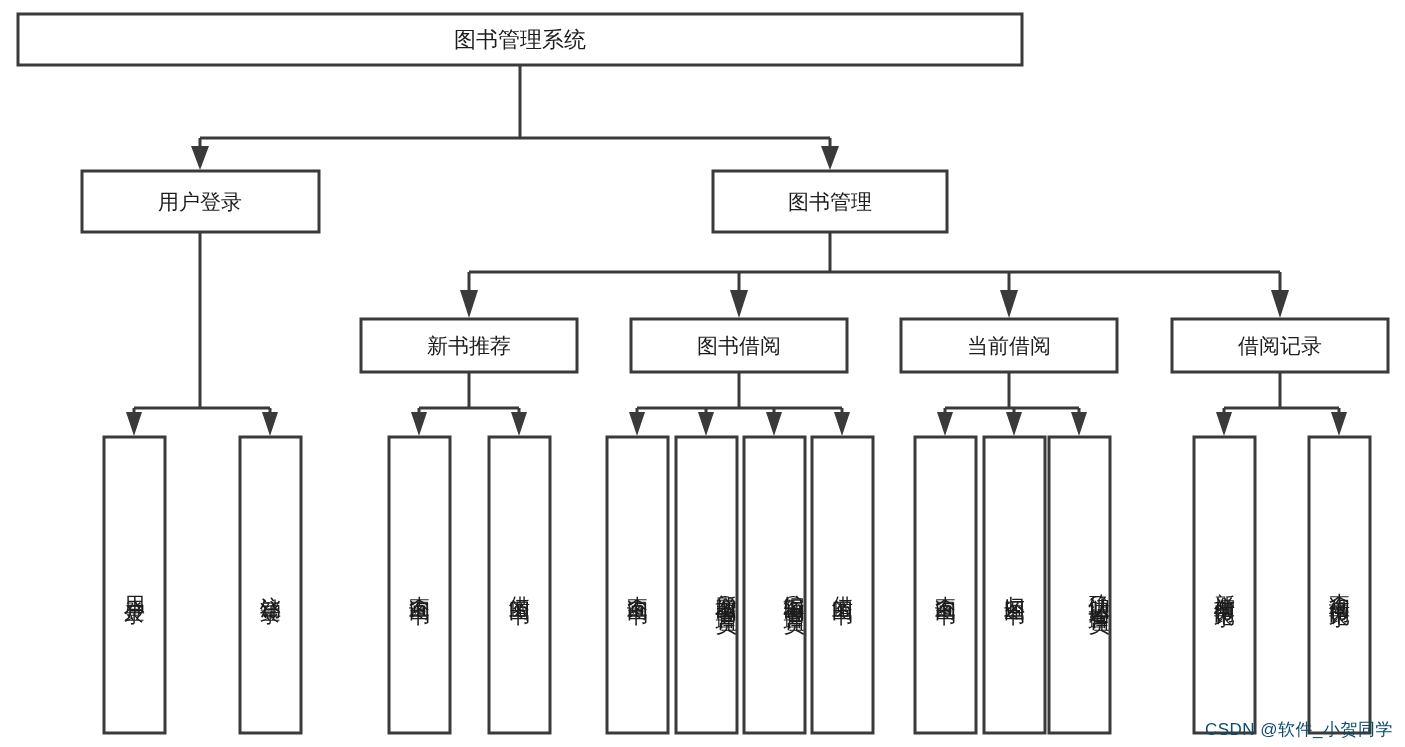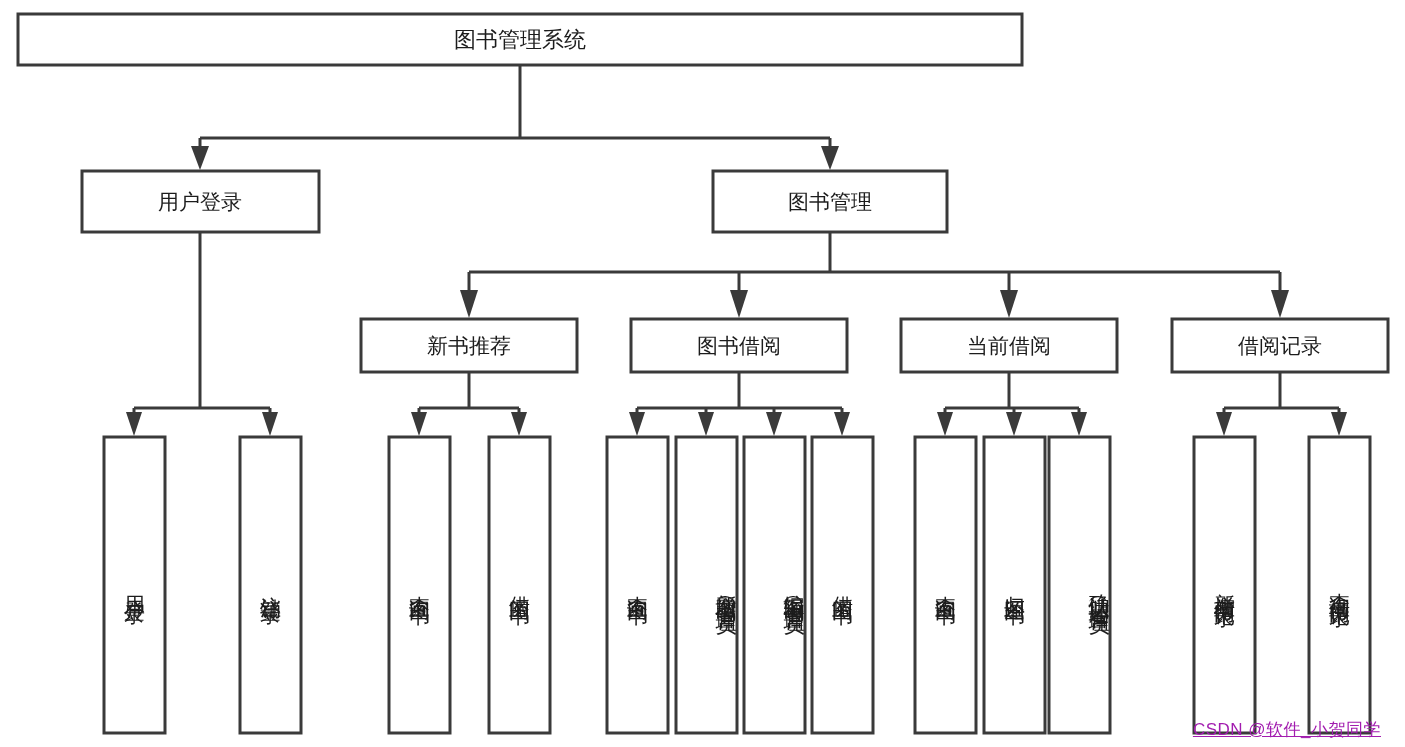--- a/index.html
+++ b/index.html
@@ -66,28 +66,27 @@
     color: #1c1c1c;
     letter-spacing: 3px;
     display: flex;
     align-items: center;
     justify-content: center;
     white-space: nowrap;
     pointer-events: none;
   }
   .watermark {
     position: absolute;
-    right: 24px;
+    right: 12px;
     bottom: 6px;
     font-family: "Liberation Sans", "DejaVu Sans", sans-serif;
     font-size: 17px;
-    color: #a21caf;
+    color: #0c4a6e;
     white-space: nowrap;
     letter-spacing: 0.5px;
-    text-decoration: underline;
   }
 </style>
 </head>
 <body>
 
 <div id="diagram-root">
 
   <svg class="diagram-canvas" viewBox="0 0 1405 747">
     <defs></defs>
 

